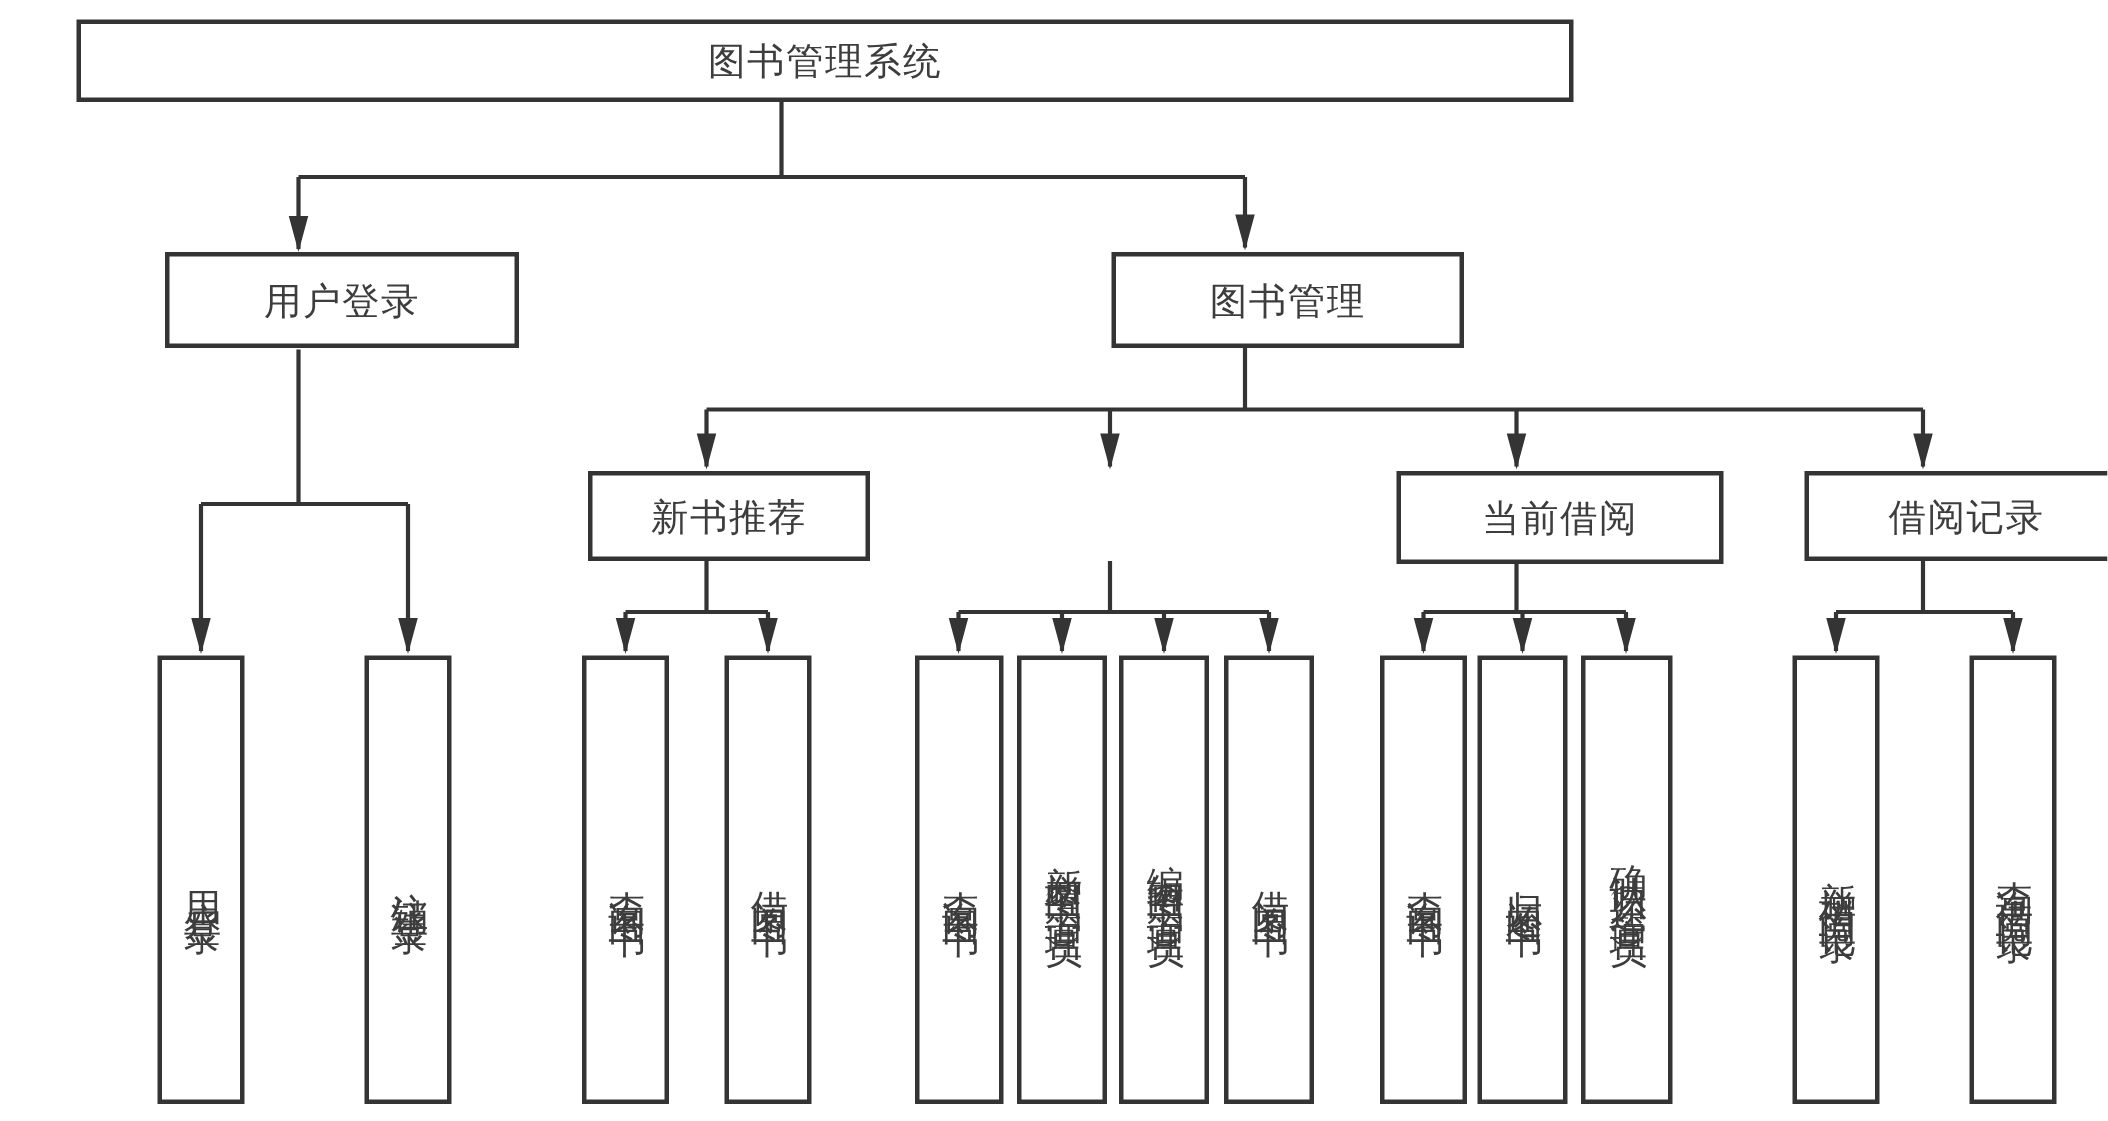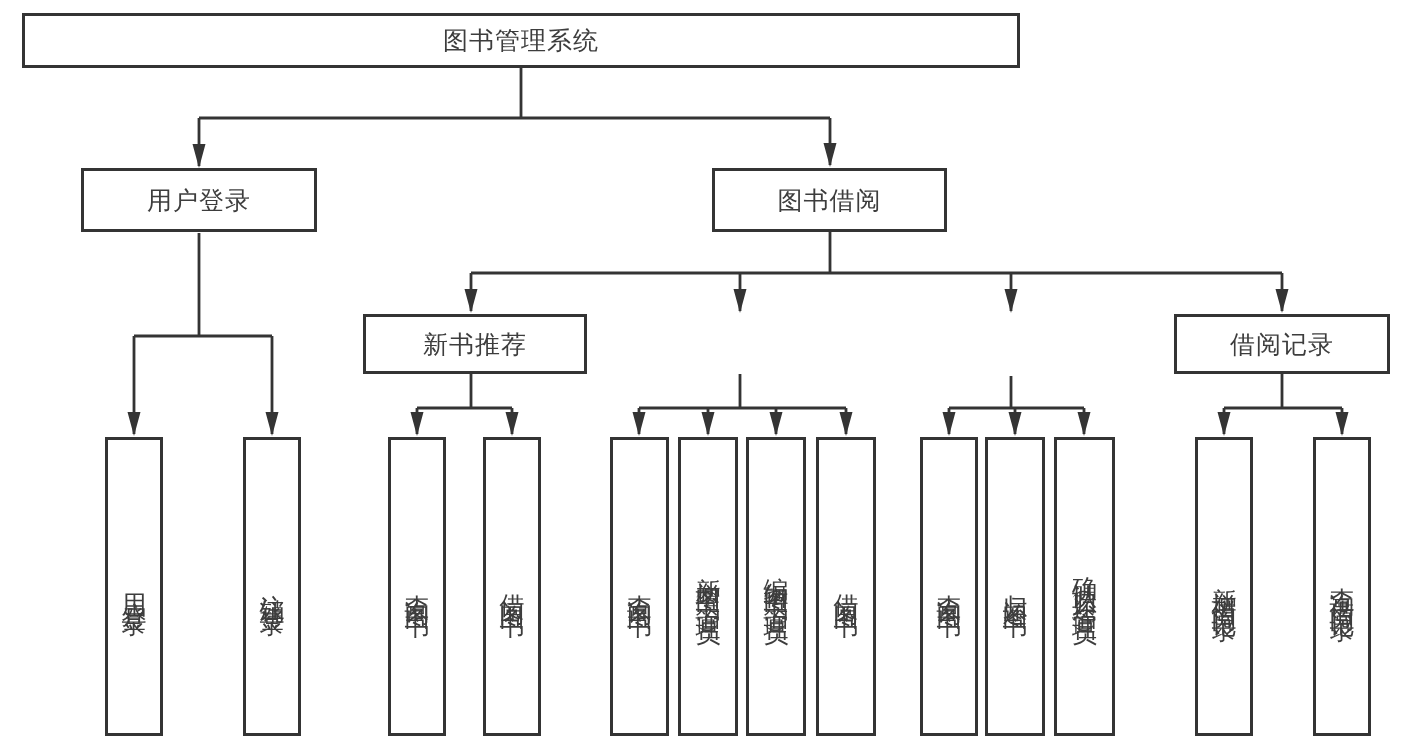--- a/index.html
+++ b/index.html
@@ -20,20 +20,21 @@
   .connector-layer{
     position:absolute;left:0;top:0;width:1405px;height:747px;
     pointer-events:none;
   }
   .node{
     position:absolute;
     border:3px solid var(--line);
     background:var(--bg);
     display:flex;align-items:center;justify-content:center;
     color:var(--text);
+    margin-left:29px;
   }
   .hlabel{
     font-size:25px;
     letter-spacing:1px;
     color:var(--text);
     white-space:nowrap;
   }
   .vnode{
     position:absolute;
     border:3px solid var(--line);
@@ -106,25 +107,28 @@
   </svg>
 
   <div class="node" style="left:22px;top:13px;width:998px;height:55px;">
     <span class="hlabel">图书管理系统</span>
   </div>
 
   <div class="node" style="left:81px;top:168px;width:236px;height:64px;">
     <span class="hlabel">用户登录</span>
   </div>
   <div class="node" style="left:712px;top:168px;width:235px;height:64px;">
-    <span class="hlabel">图书借阅</span>
+    <span class="hlabel">图书管理</span>
   </div>
 
-  <div class="node" style="left:363px;top:314px;width:224px;height:60px;">
+  <div class="node" style="left:363px;top:314px;width:188px;height:60px;">
     <span class="hlabel">新书推荐</span>
+  </div>
+  <div class="node" style="left:902px;top:314px;width:218px;height:62px;">
+    <span class="hlabel">当前借阅</span>
   </div>
   <div class="node" style="left:1174px;top:314px;width:216px;height:60px;">
     <span class="hlabel">借阅记录</span>
   </div>
 
   <div class="vnode" style="left:105px;top:437px;width:58px;height:299px;">
     <span class="vlabel">用户登录</span>
   </div>
   <div class="vnode" style="left:243px;top:437px;width:58px;height:299px;">
     <span class="vlabel">注销登录</span>

